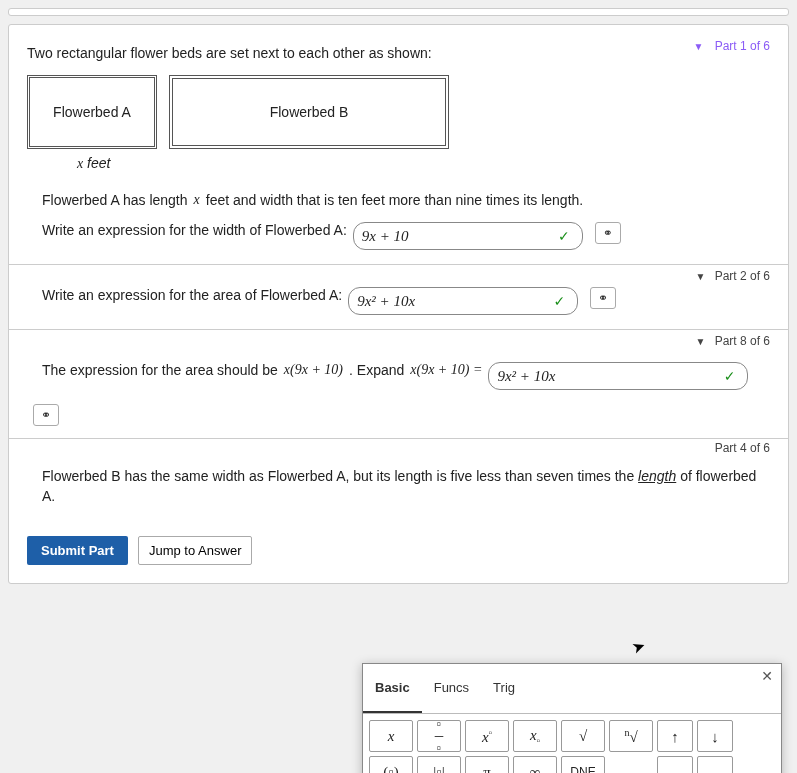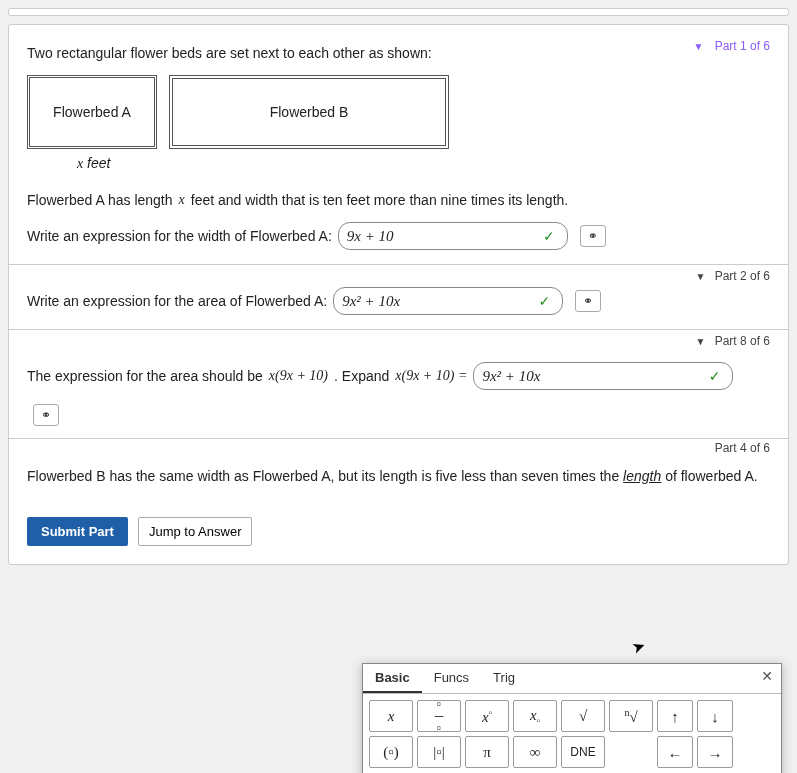--- a/index.html
+++ b/index.html
@@ -38,21 +38,21 @@
   .beds { display: flex; gap: 12px; margin-bottom: 6px; }
   .bed {
     border: 1px solid #555;
     display: flex; align-items: center; justify-content: center;
     height: 74px; font-size: 14px;
   }
   .bedA { width: 130px; border: 3px double #555; }
   .bedB { width: 280px; border: 1px double #555; box-shadow: inset 0 0 0 2px #fff, inset 0 0 0 3px #555; }
   .xfeet { font-style: italic; margin-left: 50px; margin-bottom: 20px; font-size: 14px; }
   .xfeet .x { font-style: italic; font-family: 'Times New Roman', serif; }
-  .line { margin: 12px 0 14px 0; display: flex; align-items: center; flex-wrap: wrap; gap: 6px; }
+  .line { margin: 12px 0 14px 15px; display: flex; flex-wrap: wrap; gap: 6px; }
   .line .txt { white-space: pre-wrap; }
   .mathvar { font-style: italic; font-family: 'Times New Roman', serif; }
   .answer-box {
     border: 1px solid #888;
     border-radius: 12px;
     padding: 4px 8px;
     min-width: 230px;
     height: 28px;
     display: inline-flex;
     align-items: center;
@@ -90,21 +90,21 @@
     position: absolute;
     left: 362px;
     top: 663px;
     width: 420px;
     background: #fff;
     border: 1px solid #888;
     box-shadow: 0 2px 10px rgba(0,0,0,.25);
     font-size: 13px;
   }
   .keypad .tabs { display:flex; border-bottom:1px solid #bbb; position:relative; }
-  .keypad .tab { padding: 6px 12px; cursor:pointer; color:#333; }
+  .keypad .tab { padding: 16px 12px; cursor:pointer; color:#333; }
   .keypad .tab.active { font-weight:bold; border-bottom:2px solid #333; }
   .keypad .close { position:absolute; right:8px; top:4px; cursor:pointer; color:#555; font-size:14px; }
   .keypad .rows { padding: 6px; }
   .keypad .row { display:flex; gap:4px; margin-bottom:4px; }
   .key {
     border:1px solid #999; border-radius:2px; width:44px; height:32px;
     display:flex; align-items:center; justify-content:center;
     background:#fff; cursor:pointer;
     font-family:'Times New Roman', serif; font-size:15px;
   }

